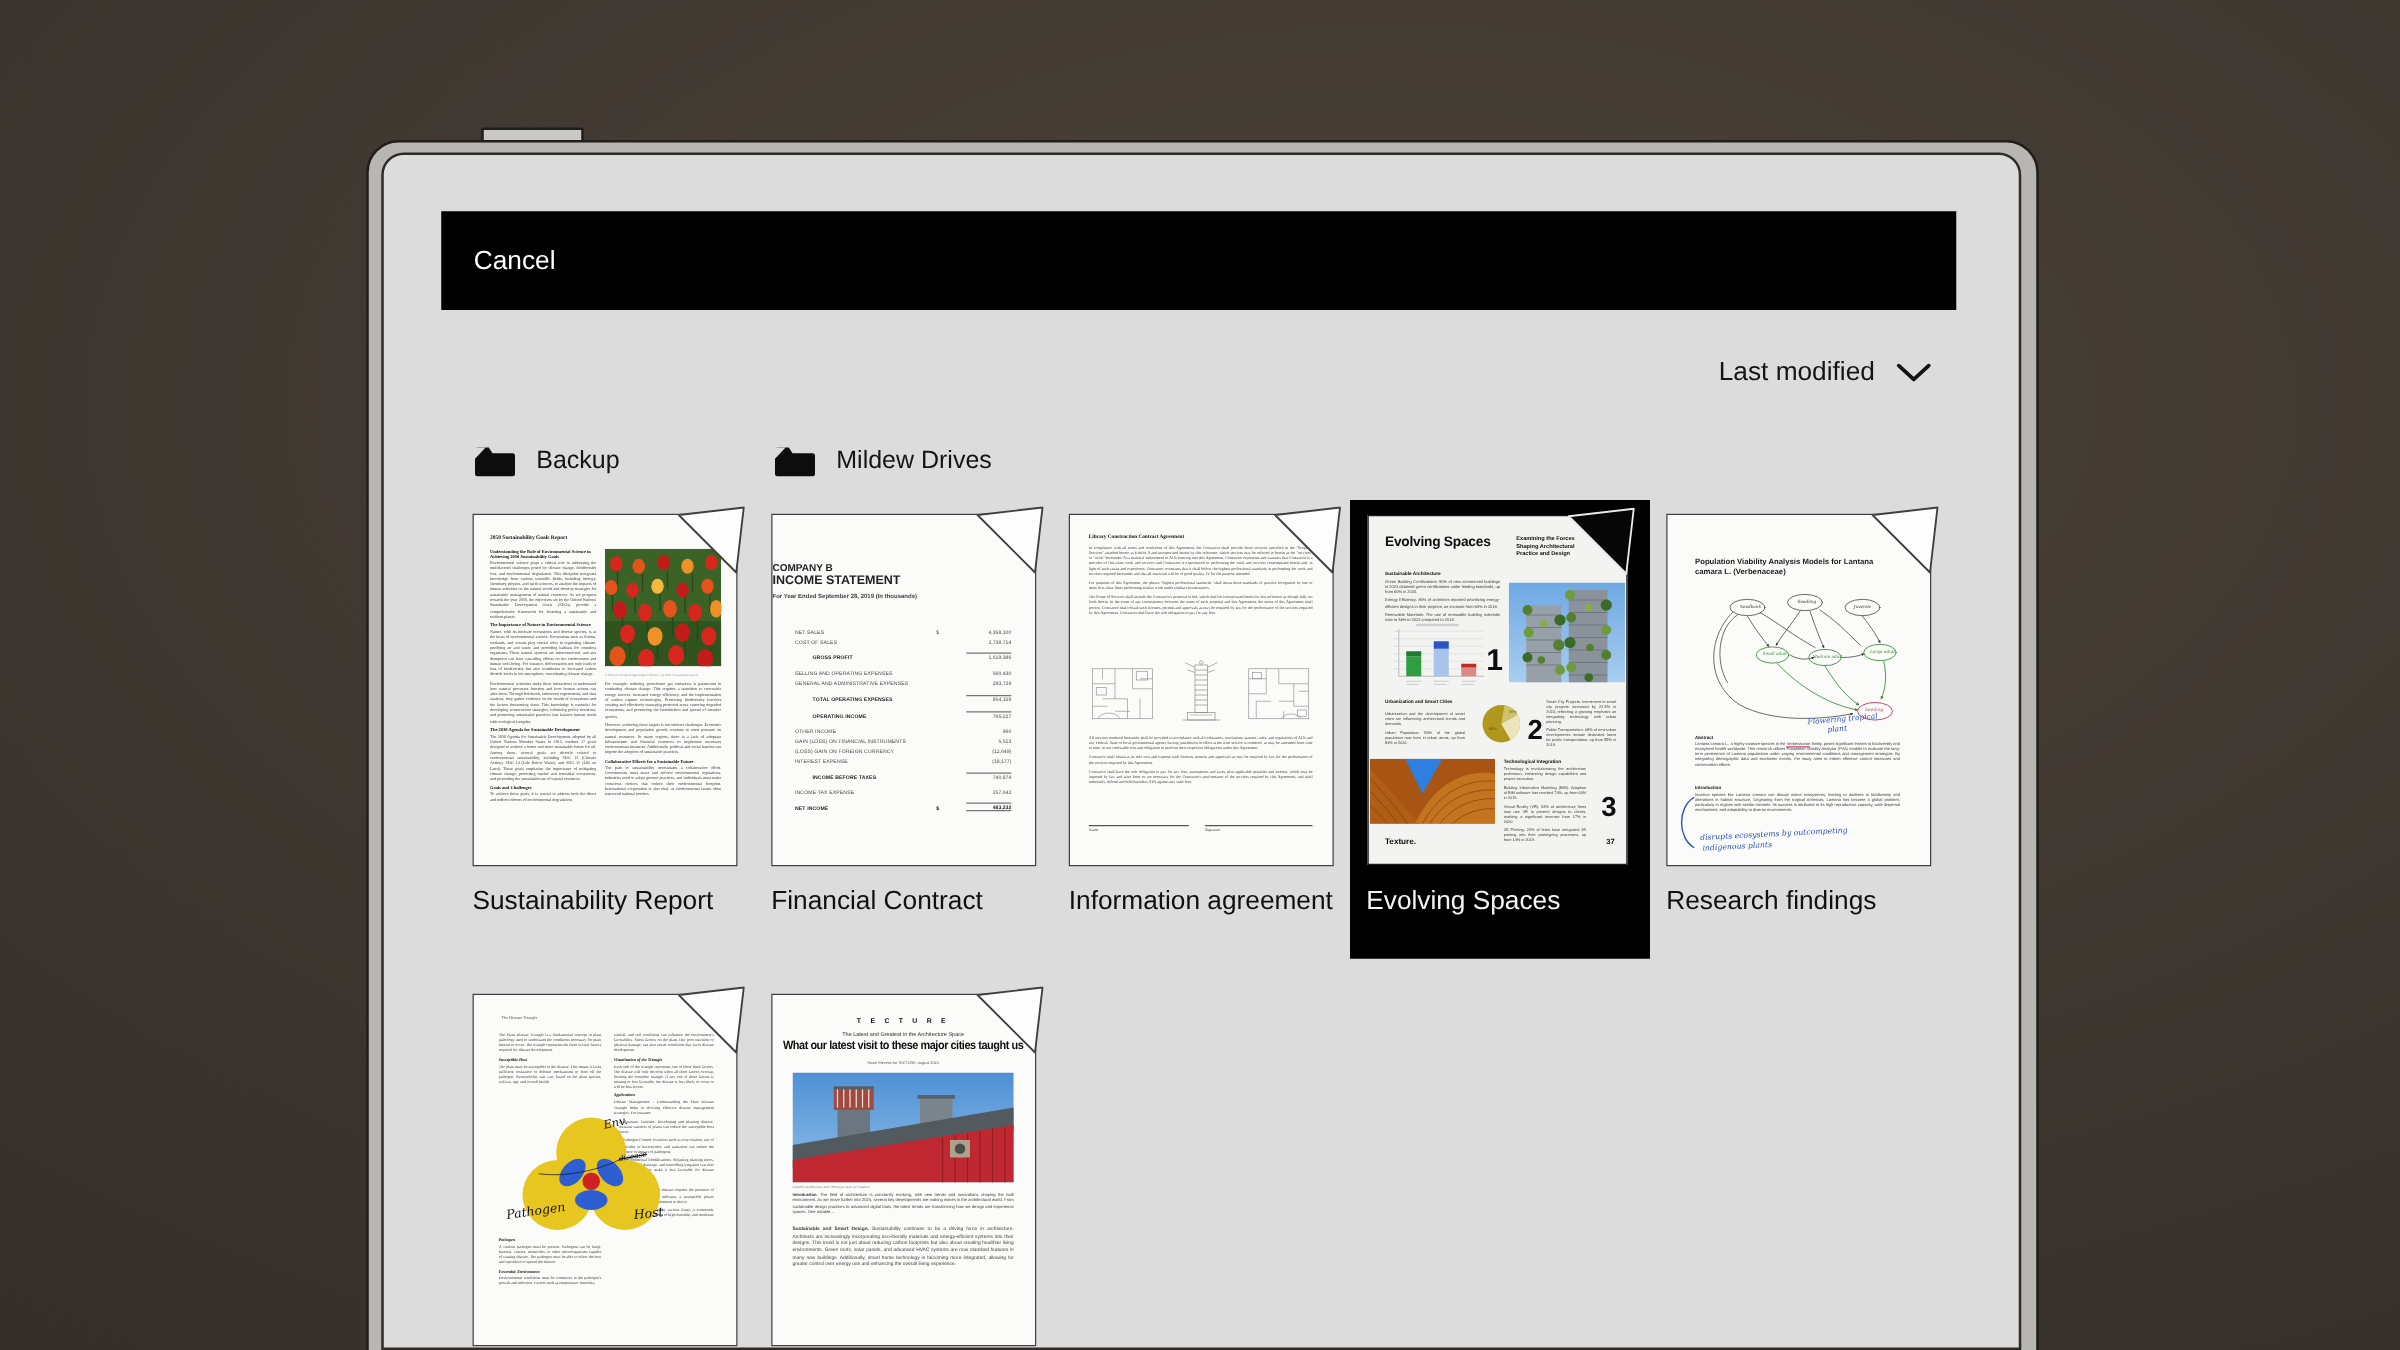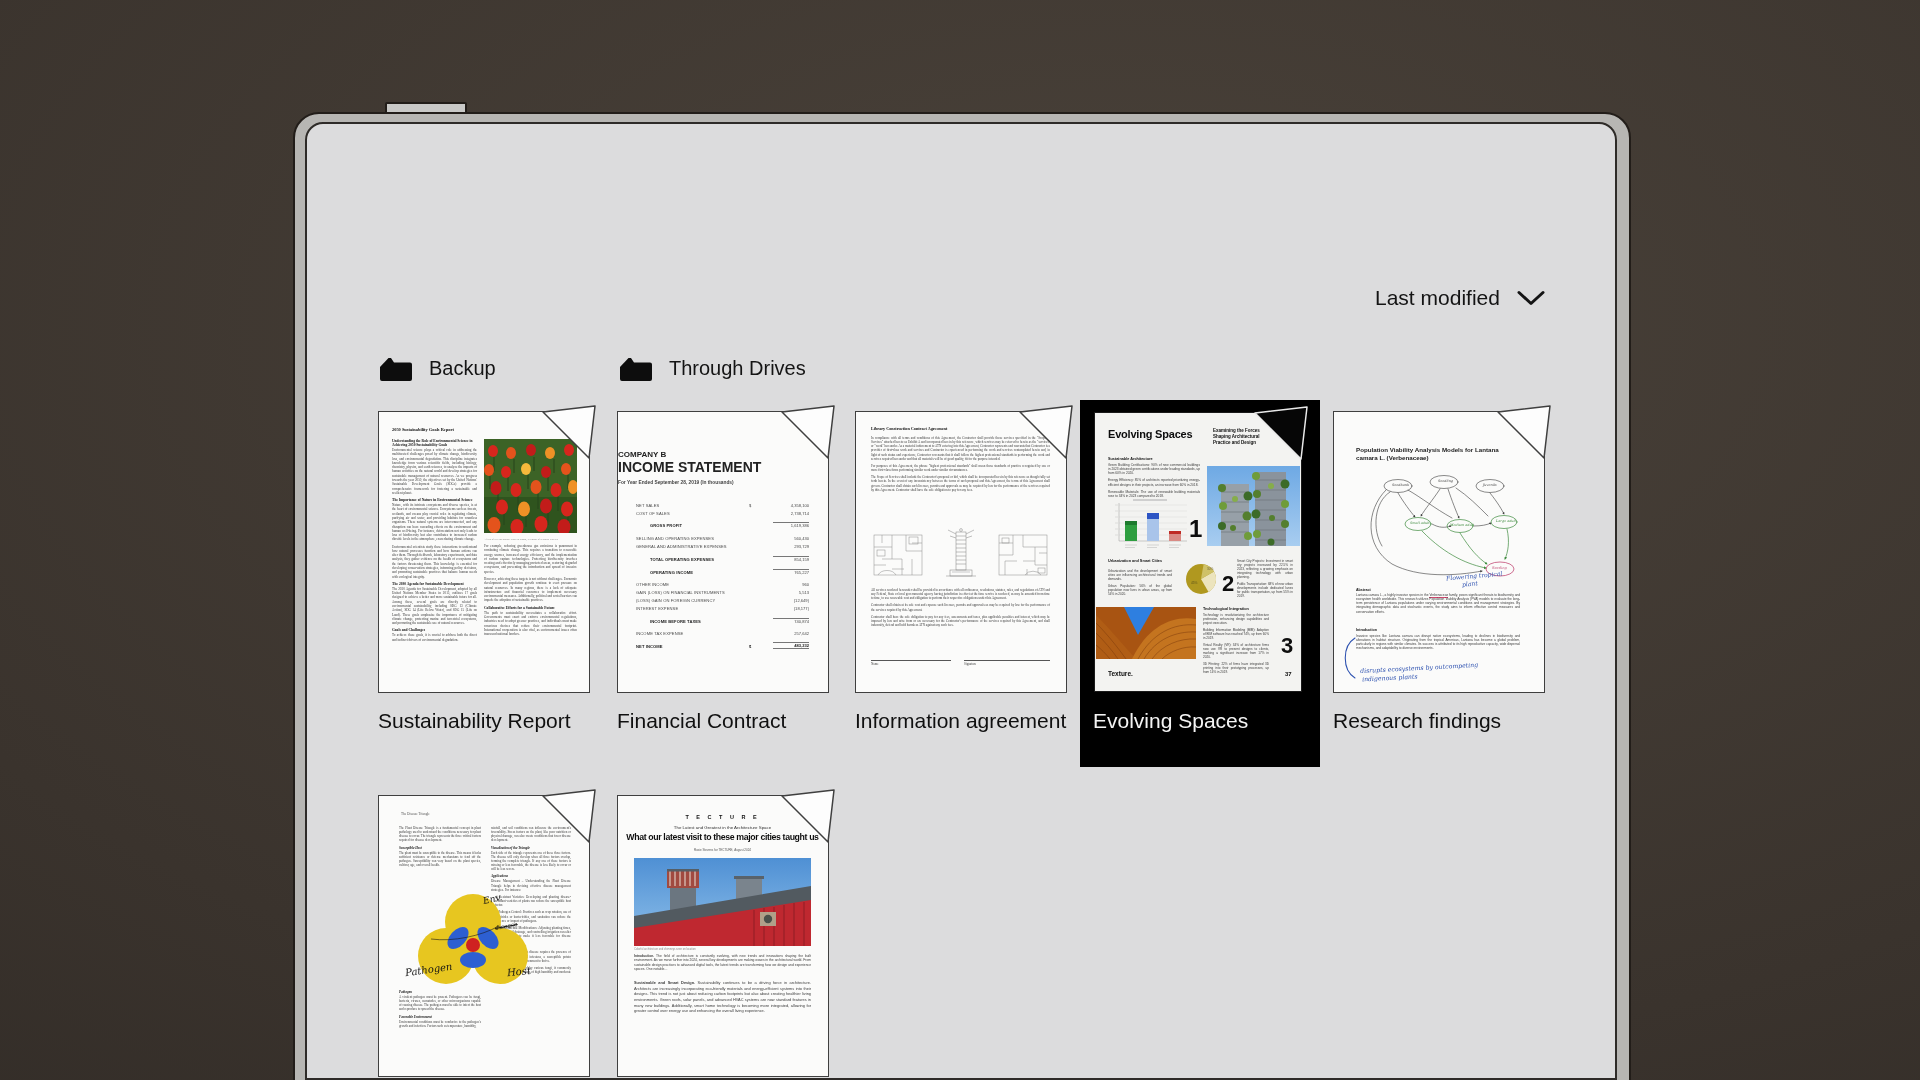--- a/index.html
+++ b/index.html
@@ -50,20 +50,23 @@
   .frow.dbl .fv{border-bottom:1px double #777;}
   .frow.gap{margin-top:5px;}
 </style>
 </head>
 <body>
 
 <div class="accessory"></div>
 <div class="tablet"></div>
 <div class="screen">
 
+  <div class="topbar">
+    <span class="cancel">Cancel</span>
+  </div>
 
 
   <div class="sort">
     <span>Last modified</span>
     <svg width="30" height="17" viewBox="0 0 30 17">
       <path d="M3 2.5 L15 13.5 L27 2.5" fill="none" stroke="#141414" stroke-width="3" stroke-linecap="round" stroke-linejoin="round"></path>
     </svg>
   </div>
 
   <div class="folder-row" style="left:72px;">
@@ -71,21 +74,21 @@
       <path d="M1,5 Q1,3 3,3 L12,3 L15,7.5 L31,7.5 Q33,7.5 33,9.5 L33,24 Q33,26 31,26 L3,26 Q1,26 1,24 Z" fill="#0d0d0d"></path>
       <polygon points="1,3 9.5,3 1,12" fill="#dcdcdd"></polygon>
     </svg>
     <span class="fname">Backup</span>
   </div>
   <div class="folder-row" style="left:312px;">
     <svg width="34" height="27" viewBox="0 0 34 27">
       <path d="M1,5 Q1,3 3,3 L12,3 L15,7.5 L31,7.5 Q33,7.5 33,9.5 L33,24 Q33,26 31,26 L3,26 Q1,26 1,24 Z" fill="#0d0d0d"></path>
       <polygon points="1,3 9.5,3 1,12" fill="#dcdcdd"></polygon>
     </svg>
-    <span class="fname">Through Drives</span>
+    <span class="fname">Mildew Drives</span>
   </div>
 
   <div class="page" style="left:71px;top:287px;">
     <div class="inner serifdoc">
       <div class="abs" style="left:13px;top:15px;width:130px;font-size:4.4px;font-weight:bold;color:#111;">2050 Sustainability Goals Report</div>
       <div class="abs" style="right:8px;top:15px;font-size:3.8px;color:#333;">38</div>
       <div class="abs" style="left:13px;top:27px;width:85px;">
         <p class="th" style="font-size:3.6px;">Understanding the Role of Environmental Science in Achieving 2050 Sustainability Goals</p>
         <p class="tp" style="font-size:3.3px;">Environmental science plays a critical role in addressing the multifaceted challenges posed by climate change, biodiversity loss, and environmental degradation. This discipline integrates knowledge from various scientific fields, including biology, chemistry, physics, and earth sciences, to analyze the impacts of human activities on the natural world and develop strategies for sustainable management of natural resources. As we progress towards the year 2050, the objectives set by the United Nations' Sustainable Development Goals (SDGs) provide a comprehensive framework for fostering a sustainable and resilient planet.</p>
         <p class="th" style="font-size:3.6px;">The Importance of Nature in Environmental Science</p>
@@ -139,21 +142,21 @@
     <svg class="fold" viewBox="0 0 58 56">
       <polygon points="3,7 49,7 49,53" fill="#dcdcdd"></polygon>
       <polygon points="3,7 49,53 55,1" fill="#fdfdfd" stroke="#3f3f3f" stroke-width="1.5" stroke-linejoin="round"></polygon>
     </svg>
   </div>
 
   <div class="page" style="left:310px;top:287px;">
     <div class="inner">
       <div class="abs" style="left:0;top:38px;width:209px;text-align:left;">
         <div style="font-size:8px;font-weight:bold;color:#222;">COMPANY B</div>
-        <div style="font-size:14px;font-weight:bold;color:#222;">INCOME STATEMENT</div>
+        <div style="font-size:10px;font-weight:bold;color:#222;">INCOME STATEMENT</div>
         <div style="font-size:4.8px;font-weight:bold;color:#444;margin-top:5px;">For Year Ended September 28, 2019 (In thousands)</div>
       </div>
       <div class="abs" style="left:18px;top:88px;width:173px;">
         <div class="frow">
             <span class="fl">NET SALES</span>
             <span class="fd">$</span>
             <span class="fv">4,358,100</span>
           </div>
         <div class="frow">
             <span class="fl">COST OF SALES</span>

